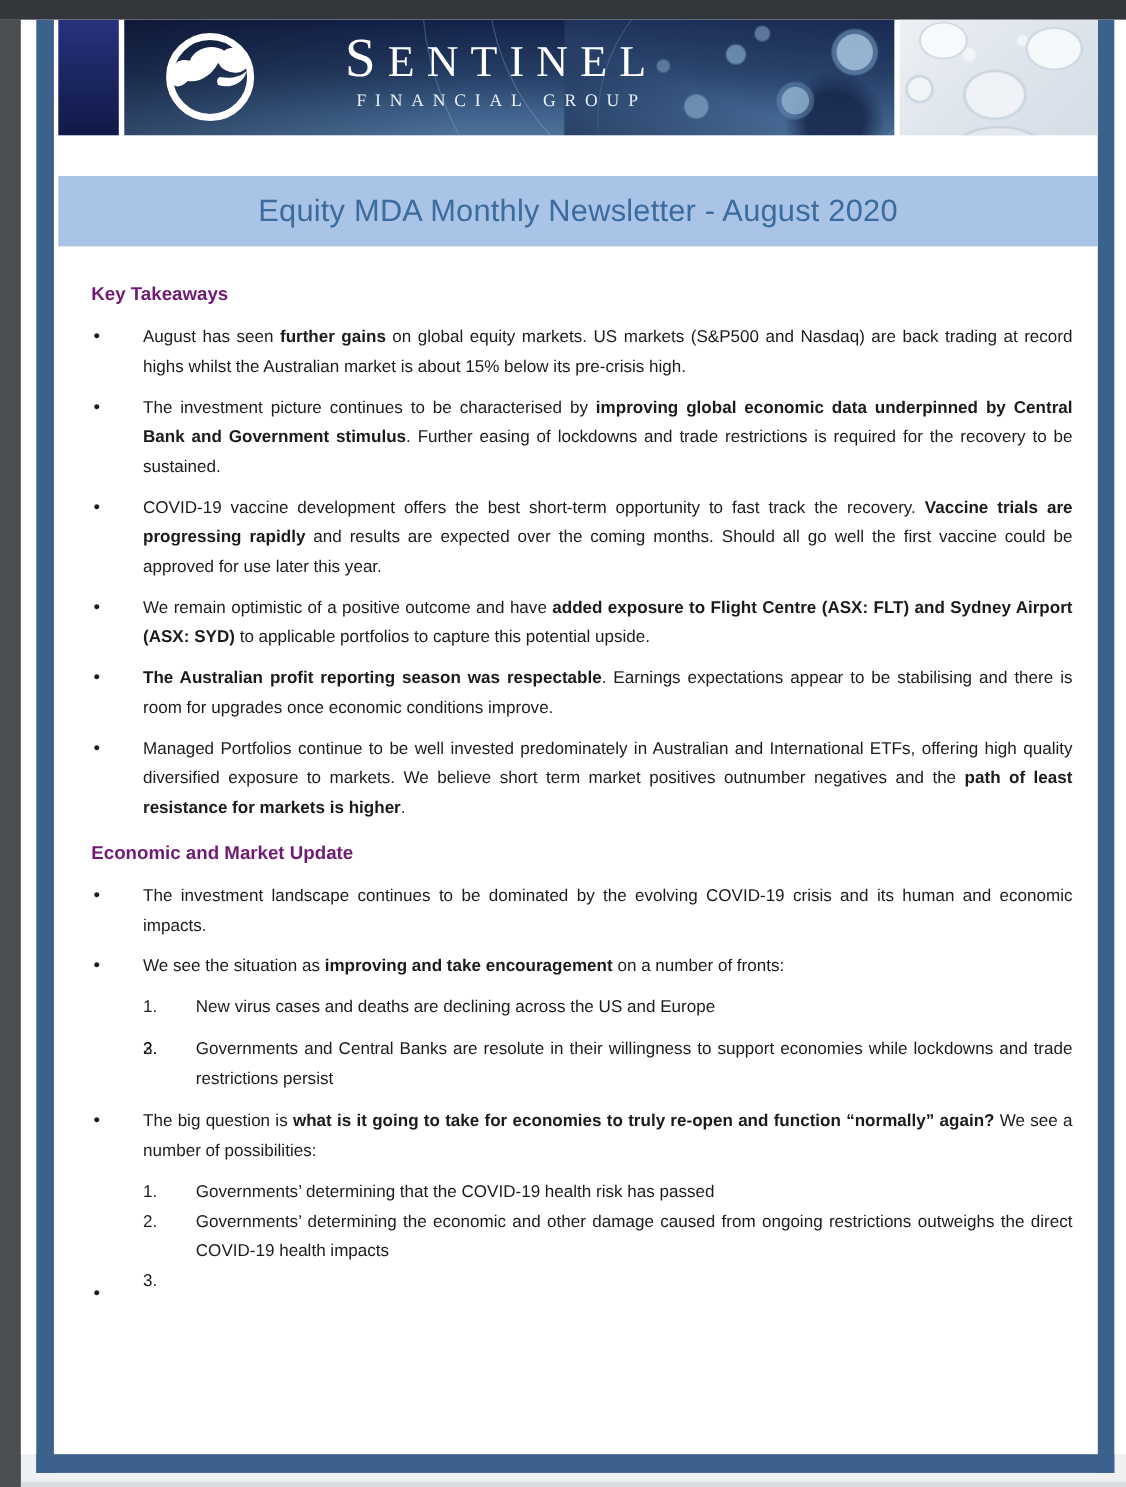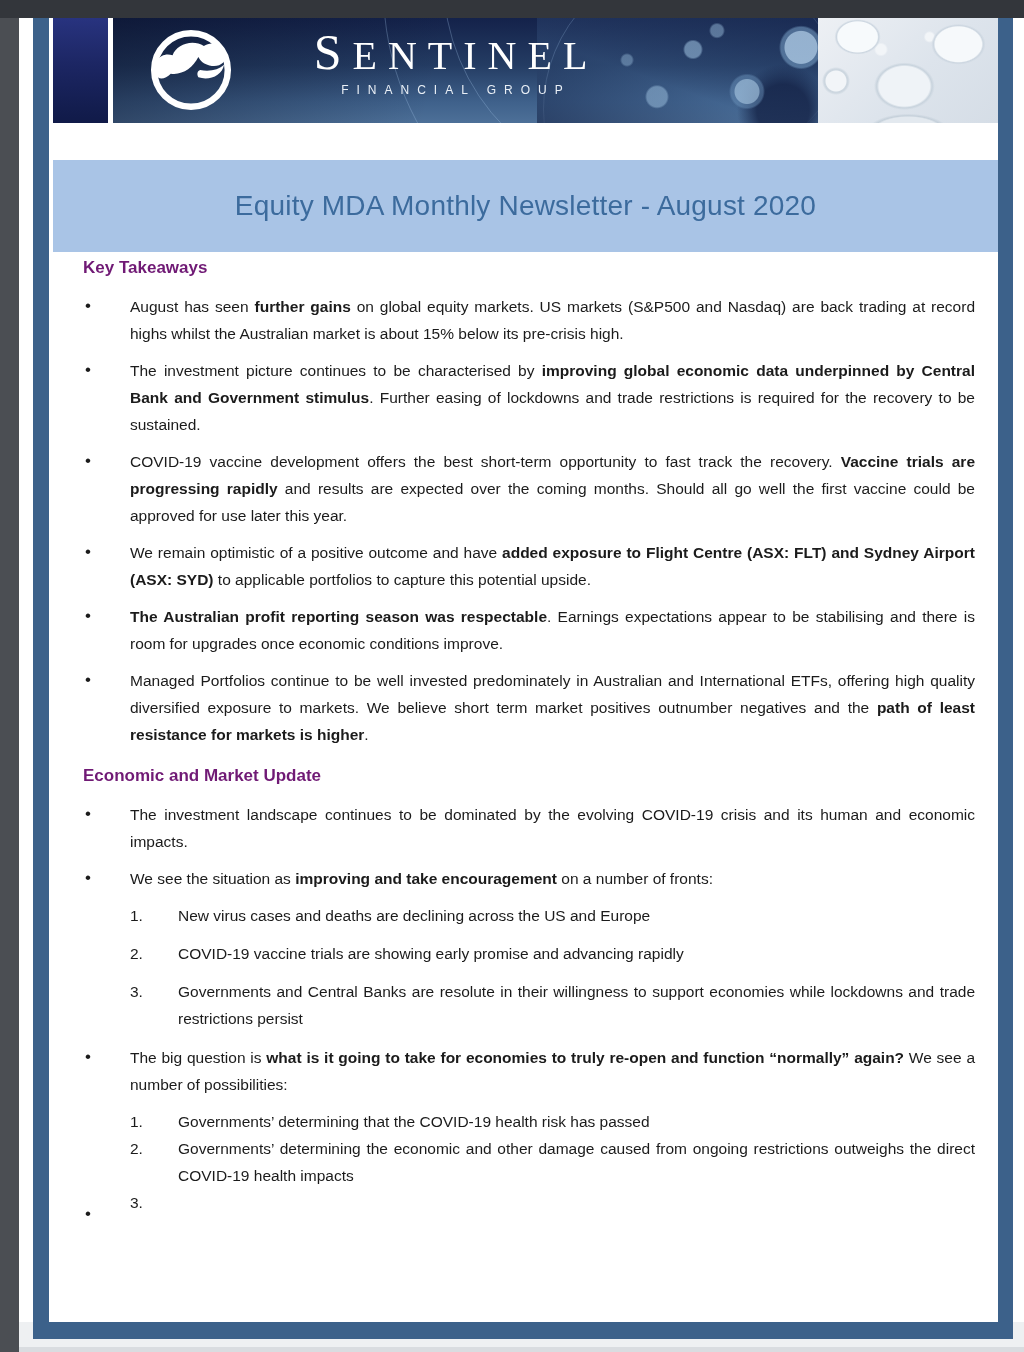--- a/index.html
+++ b/index.html
@@ -13,21 +13,21 @@
   
   .page-bg { position:absolute; left:19px; top:18px; width:1005px; height:1304px; background:#ffffff; }
   .frame-left   { position:absolute; left:33px;  top:18px;   width:16px;  height:1321px; background:#3c618a; }
   .frame-right  { position:absolute; left:998px; top:18px;   width:15px;  height:1321px; background:#3c618a; }
   .frame-bottom { position:absolute; left:33px;  top:1322px; width:980px; height:17px;  background:#3c618a; }
 
   
   .header-navy { position:absolute; left:53px; top:18px; width:55px; height:105px;
     background:linear-gradient(to bottom,#28337f 0%,#1c2663 45%,#101a48 100%); }
   .banner { position:absolute; left:113px; top:18px; width:700px; height:105px; overflow:hidden;
-    background:linear-gradient(to bottom,#14224a 0%,#243c63 45%,#3f618b 80%,#4d7098 100%);padding-left:24px; }
+    background:linear-gradient(to bottom,#14224a 0%,#243c63 45%,#3f618b 80%,#4d7098 100%); }
   .banner-shade { position:absolute; inset:0;
     background:linear-gradient(105deg, rgba(8,14,35,.45) 0%, rgba(8,14,35,0) 45%); }
   .banner-arcs { position:absolute; inset:0; }
   .banner-arcs .arc { position:absolute; border:1px solid rgba(165,200,235,.30); border-radius:50%; }
   .arc1 { width:420px; height:420px; left:330px; top:-250px; }
   .arc2 { width:560px; height:560px; left:270px; top:-310px; }
   .arc3 { width:300px; height:300px; left:430px; top:-60px;  border-color:rgba(165,200,235,.22); }
   .banner-drops { position:absolute; right:0; top:0; width:300px; height:105px;
     background:
       radial-gradient(circle at 88% 28%, rgba(170,200,228,.85) 0 16px, rgba(120,160,198,.55) 17px 20px, transparent 22px),
@@ -36,36 +36,36 @@
       radial-gradient(circle at 40% 75%, rgba(150,185,216,.55) 0 10px, transparent 12px),
       radial-gradient(circle at 60% 12%, rgba(150,185,216,.5) 0 6px, transparent 8px),
       radial-gradient(circle at 30% 40%, rgba(150,185,216,.45) 0 5px, transparent 7px),
       radial-gradient(circle at 82% 88%, rgba(20,34,70,.8) 0 26px, transparent 46px),
       linear-gradient(200deg, rgba(30,50,90,.55) 0%, rgba(70,105,150,.25) 60%, rgba(20,34,70,.6) 100%);
   }
   .logo-circle { position:absolute; left:32px; top:6px; width:92px; height:92px; }
   .logo-text { position:absolute; left:178px; top:12px; width:330px; text-align:center; color:#ffffff; }
   .company-name { font-family:"Liberation Serif", serif; font-size:40px; line-height:44px; letter-spacing:11px; font-weight:400; }
   .company-name::first-letter { font-size:50px; }
-  .company-tagline { font-size:12px; letter-spacing:8px; margin-top:5px; color:#e9eff6; }
+  .company-tagline { font-size:16px; letter-spacing:8px; margin-top:5px; color:#e9eff6;font-family:Liberation Serif, serif; }
 
   .droplets-photo { position:absolute; left:818px; top:18px; width:180px; height:105px;
     background:
       radial-gradient(ellipse 34px 26px at 22% 18%, #f7fafc 58%, #ccd6e0 62%, transparent 68%),
       radial-gradient(ellipse 40px 30px at 78% 25%, #f6f9fb 58%, #ccd6e0 62%, transparent 68%),
       radial-gradient(ellipse 46px 36px at 48% 65%, #eff3f7 55%, #c8d3dd 60%, transparent 66%),
       radial-gradient(circle at 10% 60%, #f2f5f8 0 10px, #cdd7e0 11px 12px, transparent 14px),
       radial-gradient(circle at 35% 30%, #f2f5f8 0 5px, transparent 7px),
       radial-gradient(circle at 62% 18%, #f2f5f8 0 4px, transparent 6px),
       radial-gradient(ellipse 60px 26px at 50% 108%, #e3e9ef 55%, #c5d0da 60%, transparent 68%),
       linear-gradient(135deg,#edf0f4 0%,#dde4ec 55%,#d5dde6 100%);
   }
 
   
-  .title-banner { position:absolute; left:53px; top:160px; width:945px; height:92px; background:#a9c4e6;
+  .title-banner { position:absolute; left:53px; top:160px; width:945px; height:64px; background:#a9c4e6;
     display:flex; align-items:center; justify-content:center; }
   .title-text { color:#3c6b9d; font-size:28px; letter-spacing:0.2px; }
 
   
   .doc-content { position:absolute; left:53px; top:240px; width:945px; box-sizing:border-box;
     padding:0 23px 0 30px; color:#1b1b1b; font-size:15.5px; line-height:27px; }
   .section-heading { color:#701a75; font-weight:bold; font-size:17px; margin:14px 0 12px 0; }
   .bullet-item { position:relative; padding-left:47px; text-align:justify; margin:0 0 10px 0; }
   .bullet-marker { position:absolute; left:2px; top:-1px; font-size:17px; }
   .num-list { margin:2px 0 12px 0; }
@@ -130,21 +130,21 @@
       <div class="bullet-item"><span class="bullet-marker">•</span><span class="bullet-text"><span>The investment picture continues to be characterised by </span><span class="b">improving global economic data underpinned by Central Bank and Government stimulus</span><span>. Further easing of lockdowns and trade restrictions is required for the recovery to be sustained.</span></span></div>
       <div class="bullet-item"><span class="bullet-marker">•</span><span class="bullet-text"><span>COVID-19 vaccine development offers the best short-term opportunity to fast track the recovery. </span><span class="b">Vaccine trials are progressing rapidly</span><span> and results are expected over the coming months. Should all go well the first vaccine could be approved for use later this year.</span></span></div>
       <div class="bullet-item"><span class="bullet-marker">•</span><span class="bullet-text"><span>We remain optimistic of a positive outcome and have </span><span class="b">added exposure to Flight Centre (ASX: FLT) and Sydney Airport (ASX: SYD)</span><span> to applicable portfolios to capture this potential upside.</span></span></div>
       <div class="bullet-item"><span class="bullet-marker">•</span><span class="bullet-text"><span class="b">The Australian profit reporting season was respectable</span><span>. Earnings expectations appear to be stabilising and there is room for upgrades once economic conditions improve.</span></span></div>
       <div class="bullet-item"><span class="bullet-marker">•</span><span class="bullet-text"><span>Managed Portfolios continue to be well invested predominately in Australian and International ETFs, offering high quality diversified exposure to markets. We believe short term market positives outnumber negatives and the </span><span class="b">path of least resistance for markets is higher</span><span>.</span></span></div>
       <div class="section-heading">Economic and Market Update</div>
       <div class="bullet-item"><span class="bullet-marker">•</span><span class="bullet-text"><span>The investment landscape continues to be dominated by the evolving COVID-19 crisis and its human and economic impacts.</span></span></div>
       <div class="bullet-item"><span class="bullet-marker">•</span><span class="bullet-text"><span>We see the situation as </span><span class="b">improving and take encouragement</span><span> on a number of fronts:</span></span></div>
       <div class="num-list spaced">
         <div class="num-item"><span class="num">1.</span><span class="num-text"><span>New virus cases and deaths are declining across the US and Europe</span></span></div>
-        <div class="num-item"><span class="num">2.</span><span class="num-text"><span>COVID-19 vaccine trials are showing early promise and advancing rapidly</span></span></div>
+        <div class="num-item"><span class="num">2.</span></div>
         <div class="num-item"><span class="num">3.</span><span class="num-text"><span>Governments and Central Banks are resolute in their willingness to support economies while lockdowns and trade restrictions persist</span></span></div>
       </div>
       <div class="bullet-item"><span class="bullet-marker">•</span><span class="bullet-text"><span>The big question is </span><span class="b">what is it going to take for economies to truly re-open and function “normally” again?</span><span> We see a number of possibilities:</span></span></div>
       <div class="num-list tight">
         <div class="num-item"><span class="num">1.</span><span class="num-text"><span>Governments’ determining that the COVID-19 health risk has passed</span></span></div>
         <div class="num-item"><span class="num">2.</span><span class="num-text"><span>Governments’ determining the economic and other damage caused from ongoing restrictions outweighs the direct COVID-19 health impacts</span></span></div>
         <div class="num-item"><span class="num">3.</span></div>
       </div>
       <div class="bullet-item"><span class="bullet-marker">•</span></div>
     </div>

